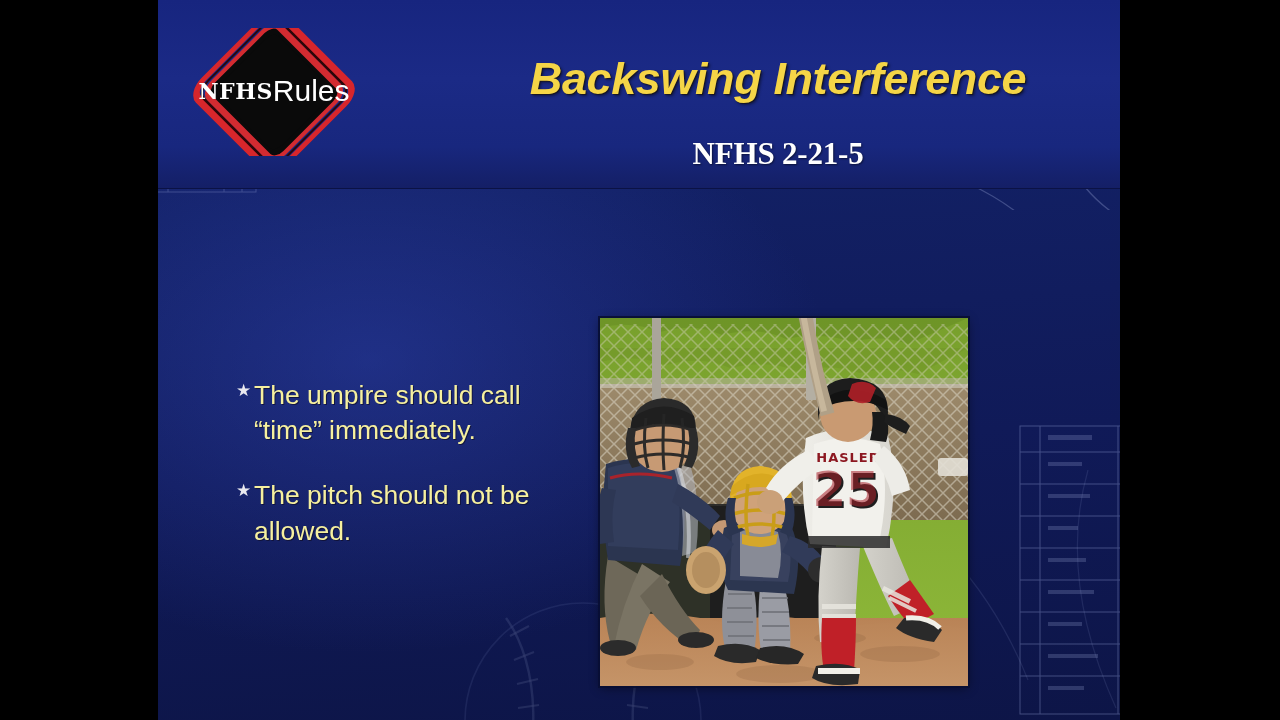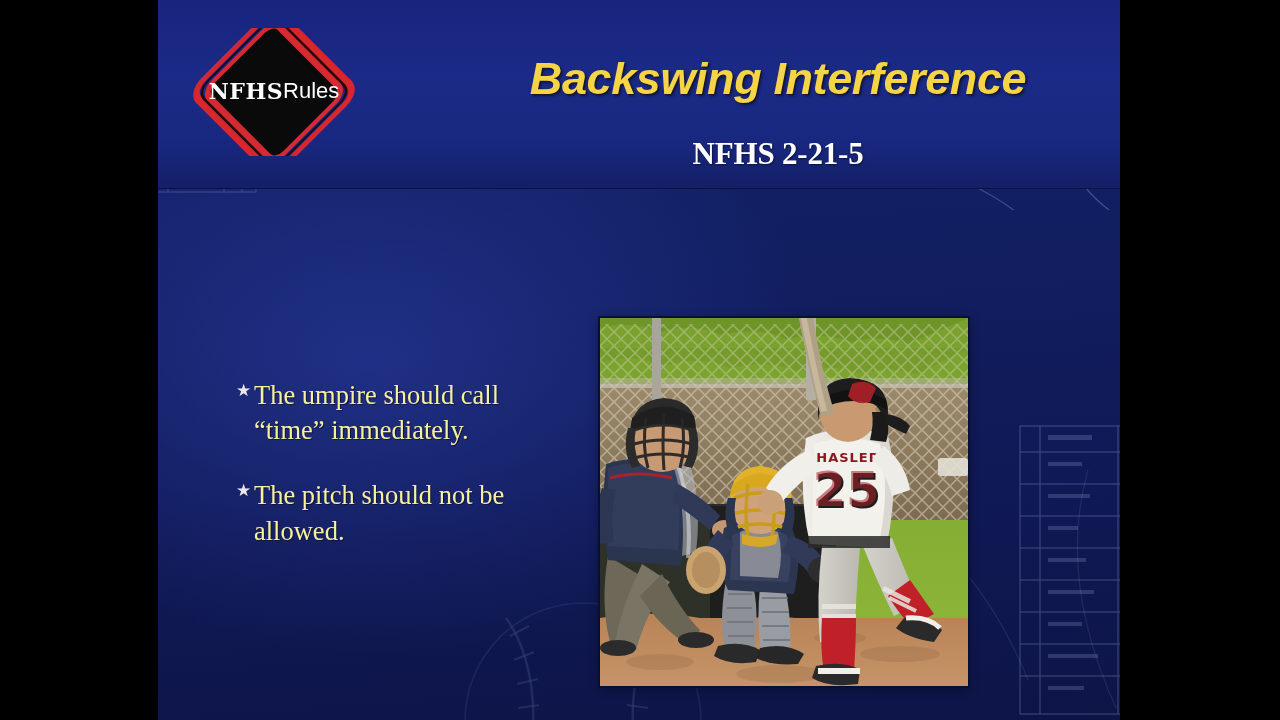--- a/index.html
+++ b/index.html
@@ -56,21 +56,21 @@
     z-index:3; pointer-events:none;
     transform:translateY(-1px);
   }
   #logo .lbl .nfhs {
     font-family:"DejaVu Serif", serif;
     font-weight:bold; font-size:22px; color:#fff;
     letter-spacing:0.5px;
   }
   #logo .lbl .rules {
     font-family:"Liberation Sans", sans-serif;
-    font-weight:400; font-size:22px; color:#fff;
+    font-weight:400; font-size:30px; color:#fff;
   }
 
   
   #title {
     position:absolute; left:300px; top:56px; width:640px;
     text-align:center; z-index:10;
     font-family:"Liberation Sans", sans-serif;
     font-weight:bold; font-style:italic;
     font-size:45px; line-height:1.0;
     color:#f5d547;
@@ -101,21 +101,21 @@
     position:absolute; left:78px; top:378px; width:370px; z-index:10;
   }
   .blt { position:relative; margin-bottom:30px; }
   .blt .star {
     position:absolute; left:0; top:3px;
     width:18px; height:20px; color:#e9e9ef;
     font-size:17px; line-height:20px; text-align:left;
   }
   .blt .txt {
     display:block; padding-left:18px;
-    font-family:Liberation Serif, serif;
+    font-family:Liberation Sans, sans-serif;
     font-size:26.5px; line-height:1.33;
     color:#f6f09f;
     text-shadow:1px 1px 0 rgba(16,14,40,.7);
   }
   .blt .txt .tail { display:block; }
 
   
   #photo {
     position:absolute; left:442px; top:318px; width:368px; height:368px;
     z-index:15; overflow:hidden;

